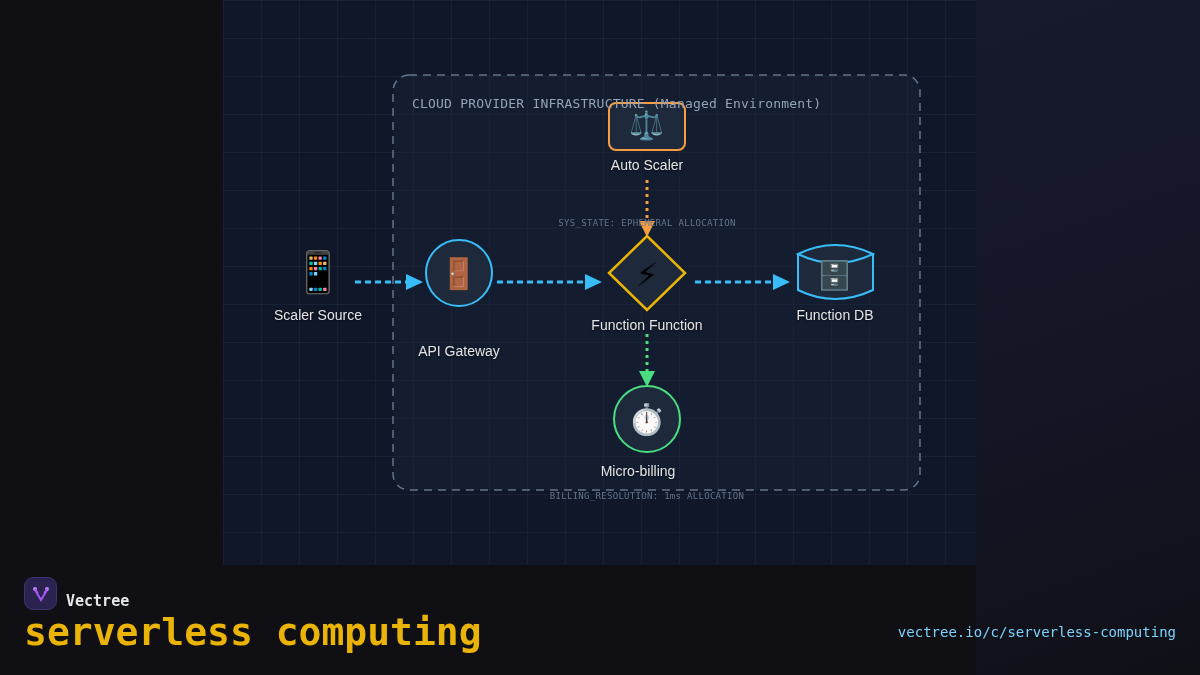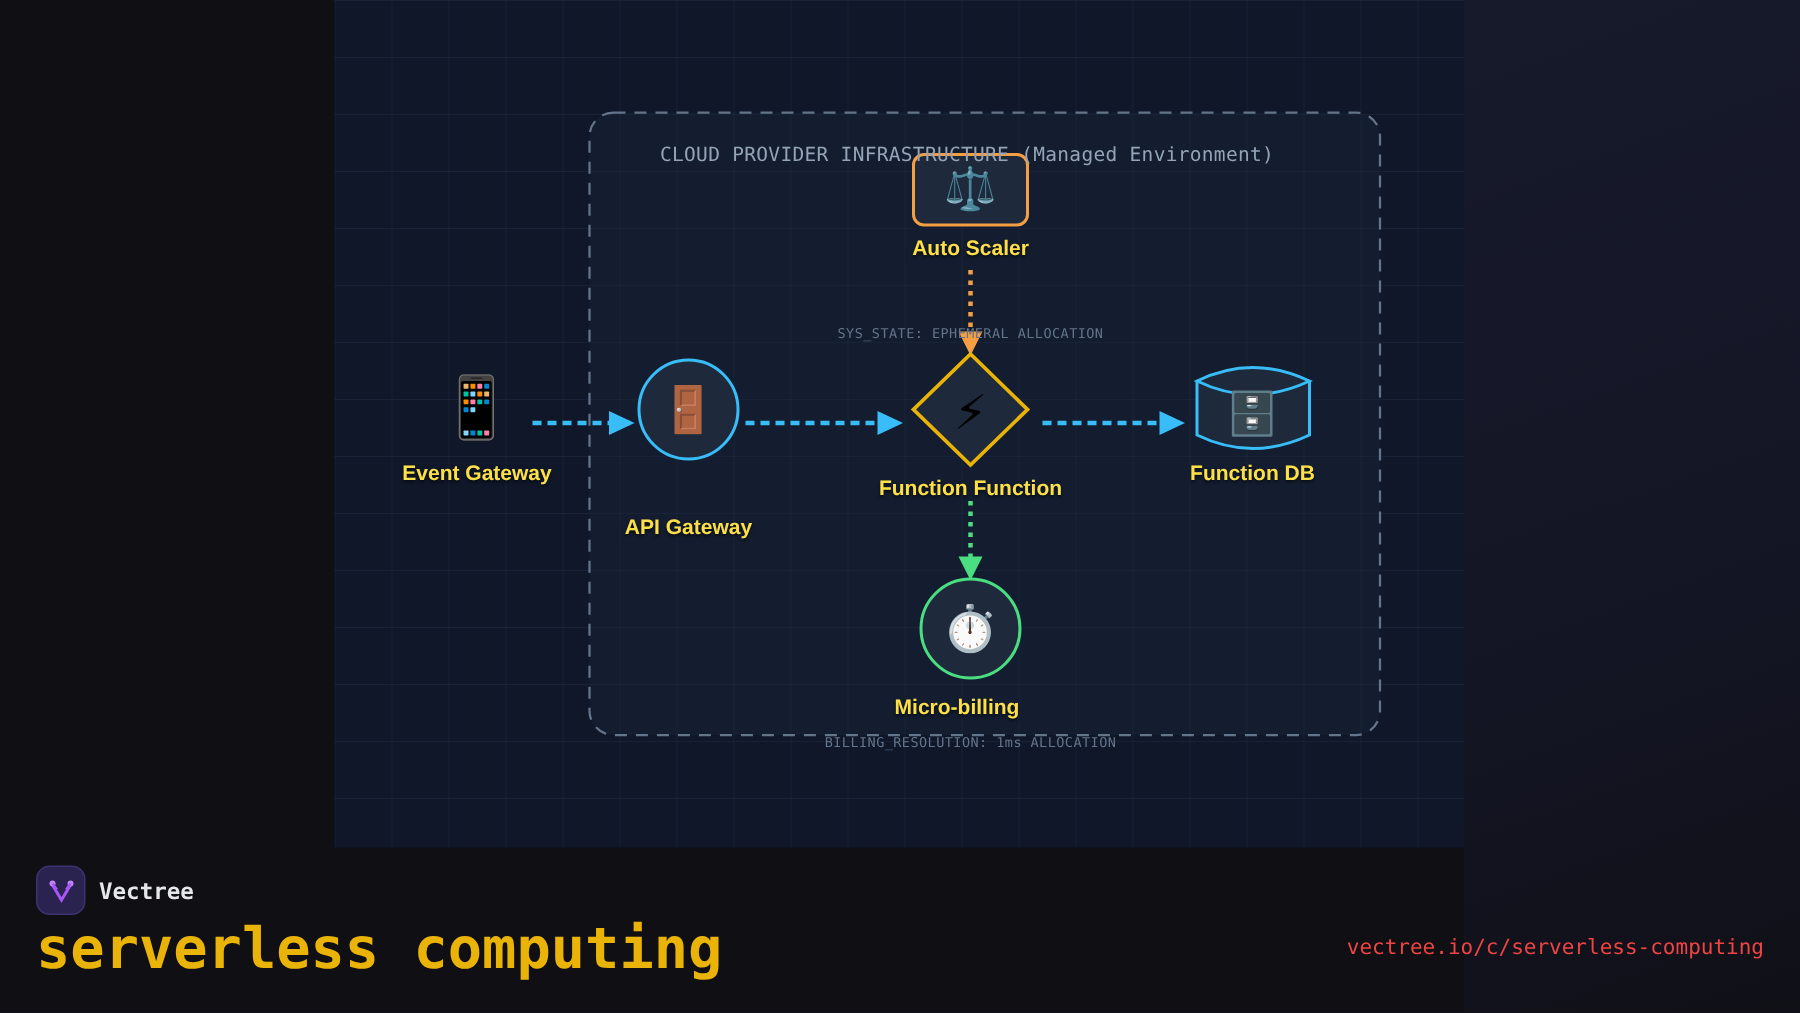--- a/index.html
+++ b/index.html
@@ -17,50 +17,50 @@
     background-color:#0f1729;
     background-image:
       linear-gradient(rgba(80,100,140,0.13) 1px, transparent 1px),
       linear-gradient(90deg, rgba(80,100,140,0.13) 1px, transparent 1px);
     background-size: 38px 38px;
     background-position: 0 0;
   }
   svg.diagram { position:absolute; left:0; top:0; }
   .mono { font-family: "DejaVu Sans Mono", "Liberation Mono", monospace; }
   .node-label {
-    position:absolute; color:#fde047; font-size:14px; font-weight:bold;
+    position:absolute; color:#e5e5e5; font-size:14px; font-weight:normal;
     text-align:center; width:160px; transform:translateX(-50%);
     text-shadow: 0 1px 2px rgba(0,0,0,0.6);
   }
   .emoji {
     position:absolute; transform:translate(-50%,-50%); font-size:30px; line-height:1;
     font-family: "DejaVu Sans", sans-serif;
   }
   .caption-small {
     position:absolute; font-size:9px; color:#64748b; letter-spacing:0.3px;
     transform:translateX(-50%); white-space:nowrap;
   }
   .container-title {
     position:absolute; left:412px; top:96px; font-size:13px; color:#94a3b8;
-    letter-spacing:0.2px; white-space:nowrap;margin-left:28px;
+    letter-spacing:0.2px; white-space:nowrap;
   }
   .brand {
-    position:absolute; left:24px; top:577px; display:flex; align-items:center; gap:9px;
+    position:absolute; left:24px; top:577px; display:flex; align-items:flex-end; gap:9px;
   }
   .brand-logo {
     width:33px; height:33px; border-radius:9px; background:#2a2350;
     border:1px solid #3b3470; box-sizing:border-box; display:flex; align-items:center; justify-content:center;
   }
   .brand-name { color:#e5e7eb; font-size:15px; font-weight:bold; }
   .page-title {
     position:absolute; left:24px; top:610px; color:#eab308; font-size:38px; font-weight:bold;
     letter-spacing:0px; white-space:nowrap;
   }
   .page-url {
-    position:absolute; right:24px; top:624px; color:#ef4444; font-size:14px; white-space:nowrap;
+    position:absolute; right:24px; top:624px; color:#7dd3fc; font-size:14px; white-space:nowrap;
   }
 </style>
 </head>
 <body>
 
 <div class="bg-right"></div>
 <div class="stage"></div>
 
 <svg class="diagram" width="1200" height="675">
   <defs>
@@ -111,21 +111,21 @@
 <div class="caption-small mono" style="left:647px; top:218px;">SYS_STATE: EPHEMERAL ALLOCATION</div>
 <div class="caption-small mono" style="left:647px; top:491px;">BILLING_RESOLUTION: 1ms ALLOCATION</div>
 
 <div class="emoji" style="left:318px; top:272px; font-size:40px;">📱</div>
 <div class="emoji" style="left:459px; top:274px;">🚪</div>
 <div class="emoji" style="left:647px; top:275px; font-size:32px;">⚡</div>
 <div class="emoji" style="left:835px; top:276px; font-size:28px;">🗄️</div>
 <div class="emoji" style="left:647px; top:126px; font-size:28px;">⚖️</div>
 <div class="emoji" style="left:647px; top:420px; font-size:30px;">⏱️</div>
 
-<div class="node-label" style="left:318px; top:307px;">Event Gateway</div>
+<div class="node-label" style="left:318px; top:307px;">Scaler Source</div>
 <div class="node-label" style="left:459px; top:307px;margin-top:36px;">API Gateway</div>
 <div class="node-label" style="left:647px; top:317px;">Function Function</div>
 <div class="node-label" style="left:835px; top:307px;">Function DB</div>
 <div class="node-label" style="left:647px; top:157px;">Auto Scaler</div>
 <div class="node-label" style="left:638px; top:463px;">Micro-billing</div>
 
 <div class="brand">
   <div class="brand-logo">
     <svg width="20" height="18" viewBox="0 0 20 18">
       <path d="M4,5 L10,15 L16,5" fill="none" stroke="#a855f7" stroke-width="2"></path>

